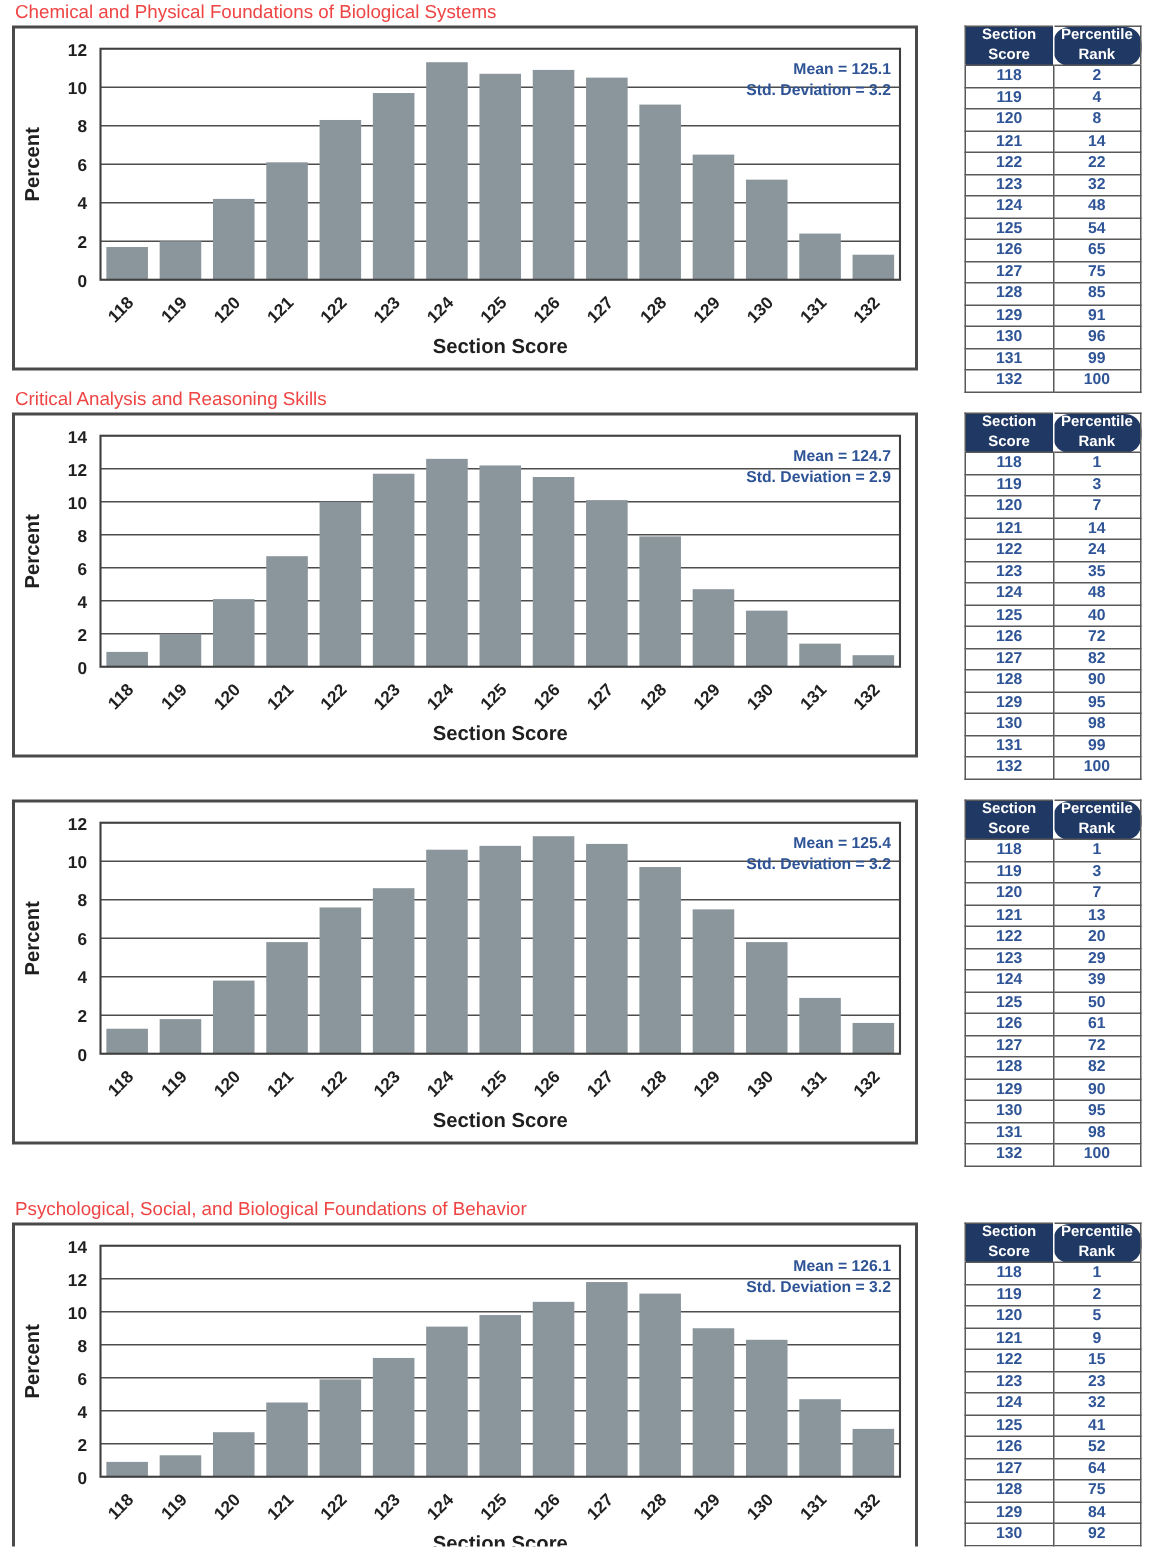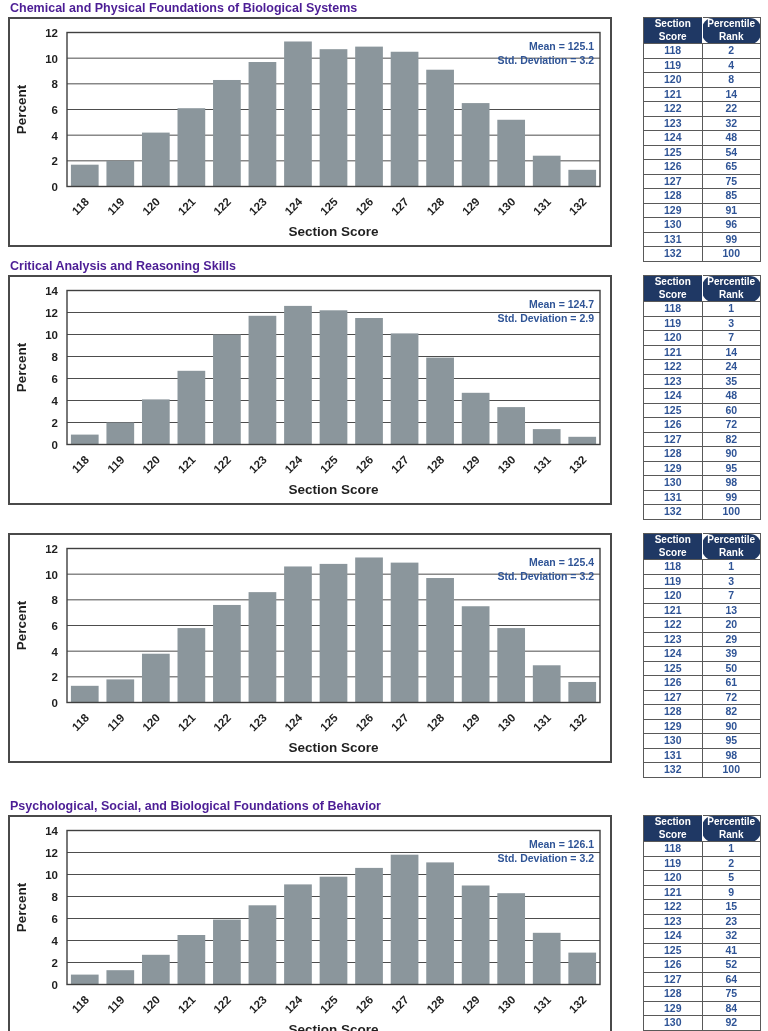--- a/index.html
+++ b/index.html
@@ -1,21 +1,21 @@
 <!DOCTYPE html>
 <html><head>
 <meta charset="utf-8">
 <style>
   * { margin:0; padding:0; box-sizing:border-box; }
   html,body { width:768px; height:1031px; background:#ffffff;
     font-family:"Liberation Sans", sans-serif; position:relative; overflow:hidden; }
   .panel { position:relative; width:768px; height:258px; }
   .panel.last { height:257px;margin-top:24px; }
   .chart-title { position:absolute; left:10px; top:1px; font-size:12.5px;
-    font-weight:bold; color:#4c1d95; white-space:nowrap; }
+    font-weight:normal; color:#ef4444; white-space:nowrap; }
   .chart-box { position:absolute; left:8px; top:17px; width:604px; height:230px;
     border:2px solid #4a4a4a; background:#ffffff; }
   .chart-box svg { width:100%; height:100%; display:block; }
   .grid { stroke:#4d4d4d; stroke-width:1; }
   .bar { fill:#8B969C; }
   .plotborder { fill:none; stroke:#3f3f3f; stroke-width:1.4; }
   .ytick, .xtick { font-family:"Liberation Sans", sans-serif; font-size:11.5px;
     font-weight:bold; fill:#1f1f1f; }
   .axlabel { font-family:"Liberation Sans", sans-serif; font-size:13.5px;
     font-weight:bold; fill:#1f1f1f; }
@@ -244,21 +244,21 @@
         <tr>
           <td>123</td>
           <td>35</td>
         </tr>
         <tr>
           <td>124</td>
           <td>48</td>
         </tr>
         <tr>
           <td>125</td>
-          <td>60</td>
+          <td>40</td>
         </tr>
         <tr>
           <td>126</td>
           <td>72</td>
         </tr>
         <tr>
           <td>127</td>
           <td>82</td>
         </tr>
         <tr>

